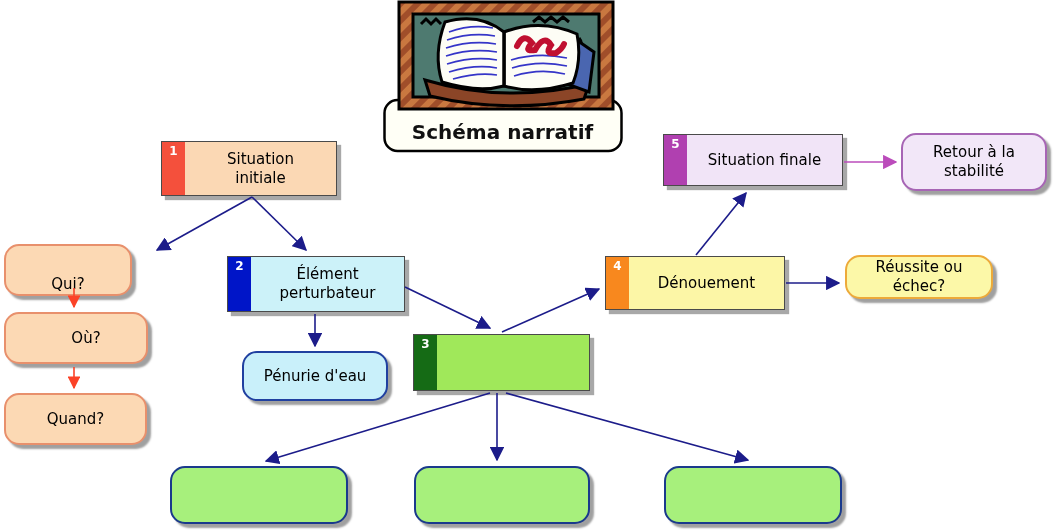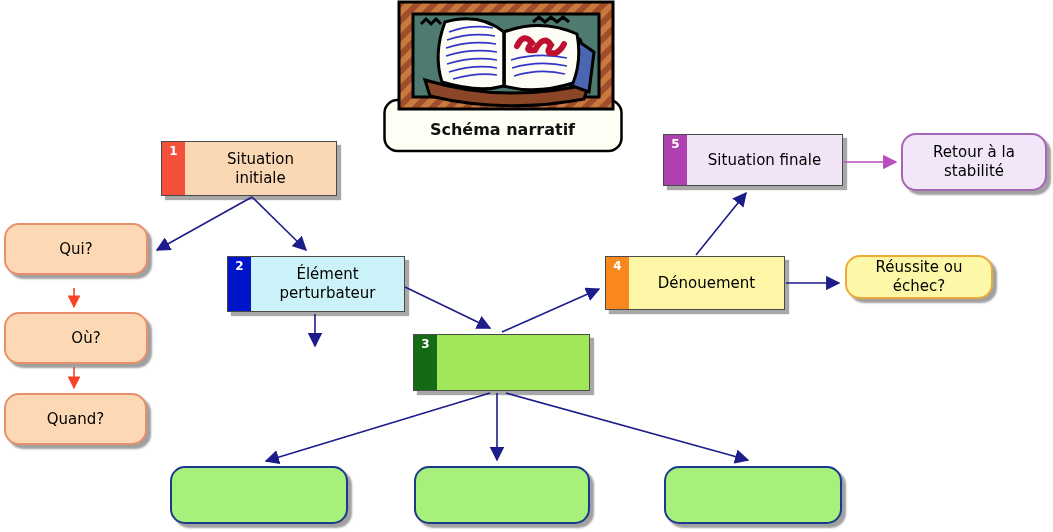--- a/index.html
+++ b/index.html
@@ -27,21 +27,21 @@
     background:var(--fill);border:2px solid var(--bd);border-radius:15px;
     box-shadow:4px 4px 2px #a0a0a0;
   }
   .lbl{display:block;width:100%;}
   
   #arrows{position:absolute;left:0;top:0;width:1053px;height:532px;pointer-events:none;}
   
   #book{position:absolute;left:383px;top:0;width:240px;height:155px;}
   #banner-title{
     position:absolute;left:383px;top:120px;width:239px;text-align:center;
-    font-size:16px;font-weight:bold;color:#111;
+    font-size:20px;font-weight:bold;color:#111;
   }
 </style>
 </head>
 <body>
 
 <div id="canvas">
 
   <svg id="book" viewBox="0 0 240 155">
     <defs>
       <pattern id="weave" width="12" height="12" patternUnits="userSpaceOnUse" patternTransform="rotate(45)">
@@ -103,30 +103,33 @@
   <div class="node rect" style="left:605px;top:256px;width:180px;height:54px;--fill:#FCF6A6;--tab:#F8881E;">
     <span class="tab">4</span>
     <span class="lbl">Dénouement</span>
   </div>
 
   <div class="node rect" style="left:663px;top:134px;width:180px;height:52px;--fill:#F1E4F7;--tab:#B040B0;">
     <span class="tab">5</span>
     <span class="lbl">Situation finale</span>
   </div>
 
-  <div class="node round" style="left:4px;top:223px;width:144px;height:52px;--fill:#FCD9B4;--bd:#E8906C;">
+  <div class="node round" style="left:4px;top:244px;width:128px;height:52px;align-items:flex-end;--fill:#FCD9B4;--bd:#E8906C;">
     <span class="lbl">Qui?</span>
   </div>
   <div class="node round" style="left:4px;top:312px;width:144px;height:52px;padding-left:20px;--fill:#FCD9B4;--bd:#E8906C;">
     <span class="lbl">Où?</span>
   </div>
   <div class="node round" style="left:4px;top:393px;width:143px;height:52px;--fill:#FCD9B4;--bd:#E8906C;">
     <span class="lbl">Quand?</span>
   </div>
 
+  <div class="node round" style="left:242px;top:351px;width:146px;height:50px;--fill:#C9F0FA;--bd:#2040A0;">
+    <span class="lbl">Pénurie d'eau</span>
+  </div>
   <div class="node round" style="left:845px;top:255px;width:148px;height:44px;--fill:#FCF8A8;--bd:#EDAA3A;">
     <span class="lbl">Réussite ou
 échec?</span>
   </div>
   <div class="node round" style="left:901px;top:133px;width:146px;height:58px;--fill:#F2E7F8;--bd:#A765B5;">
     <span class="lbl">Retour à la
 stabilité</span>
   </div>
 
   <div class="node round" style="left:170px;top:466px;width:178px;height:58px;--fill:#A7F07C;--bd:#1A3A8C;"></div>

